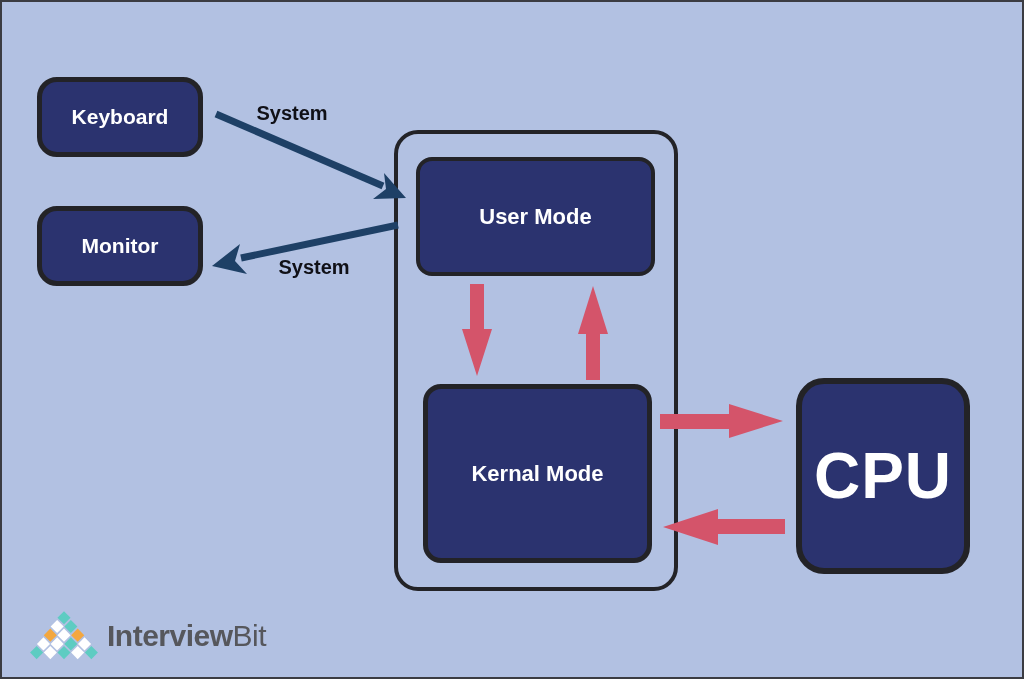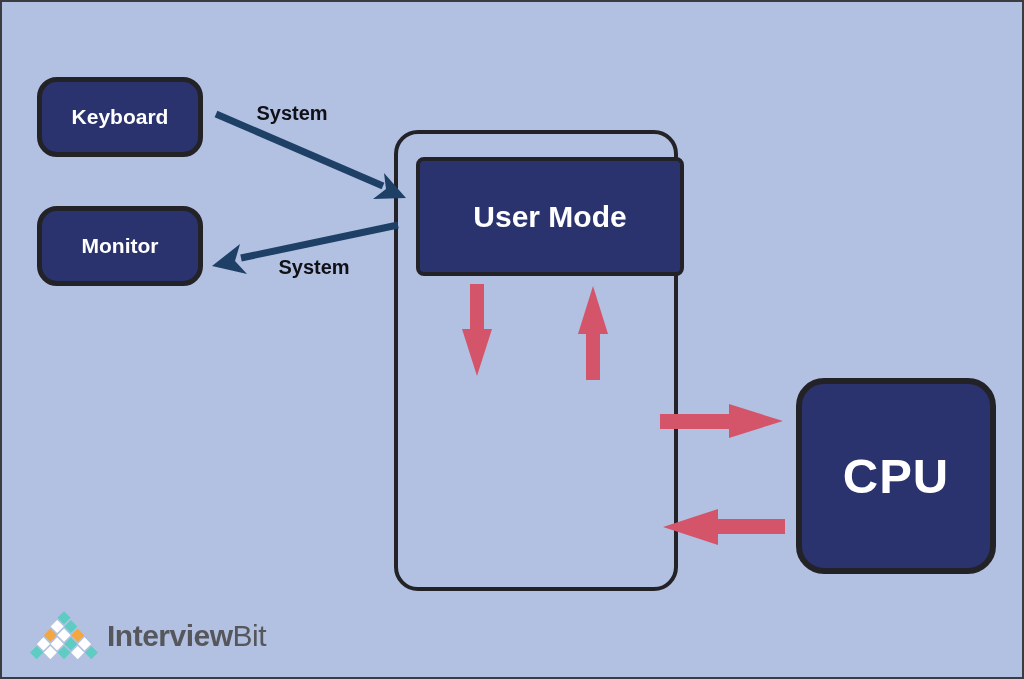--- a/index.html
+++ b/index.html
@@ -18,23 +18,23 @@
     background:var(--box-fill,#2b336f);
     border:5px solid var(--box-border,#232327);
     box-sizing:border-box;
     display:flex;align-items:center;justify-content:center;
     color:var(--box-text,#ffffff);
     font-weight:bold;
   }
   .node span{white-space:nowrap;}
   .keyboard{left:35px;top:75px;width:166px;height:80px;border-radius:20px;font-size:21px;}
   .monitor{left:35px;top:204px;width:166px;height:80px;border-radius:20px;font-size:21px;}
-  .user-mode{left:414px;top:155px;width:268px;height:119px;border-radius:8px;font-size:30px;border-width:4px;}
+  .user-mode{left:414px;top:155px;width:239px;height:119px;border-radius:16px;font-size:22px;border-width:4px;}
   .kernal-mode{left:421px;top:382px;width:229px;height:179px;border-radius:18px;font-size:22px;border-width:5px;}
-  .cpu{left:794px;top:376px;width:200px;height:196px;border-radius:28px;font-size:49px;border-width:6px;letter-spacing:1px;}
+  .cpu{left:794px;top:376px;width:174px;height:196px;border-radius:28px;font-size:64px;border-width:6px;letter-spacing:1px;}
   .os-frame{
     position:absolute;left:392px;top:128px;width:284px;height:461px;
     border:4px solid var(--frame-border,#232327);
     border-radius:24px;box-sizing:border-box;background:transparent;
   }
   .label{
     position:absolute;
     color:var(--label-text,#101016);
     font-weight:bold;font-size:20px;
     text-align:center;white-space:nowrap;
@@ -70,20 +70,23 @@
   </div>
 
   <div class="node monitor">
     <span>Monitor</span>
   </div>
 
   <div class="node user-mode">
     <span>User Mode</span>
   </div>
 
+  <div class="node kernal-mode">
+    <span>Kernal Mode</span>
+  </div>
 
   <div class="node cpu">
     <span>CPU</span>
   </div>
 
   <div class="label input-label">System</div>
   <div class="label output-label">System</div>
 
   <svg class="overlay" viewBox="0 0 1024 679" aria-hidden="true">
 

